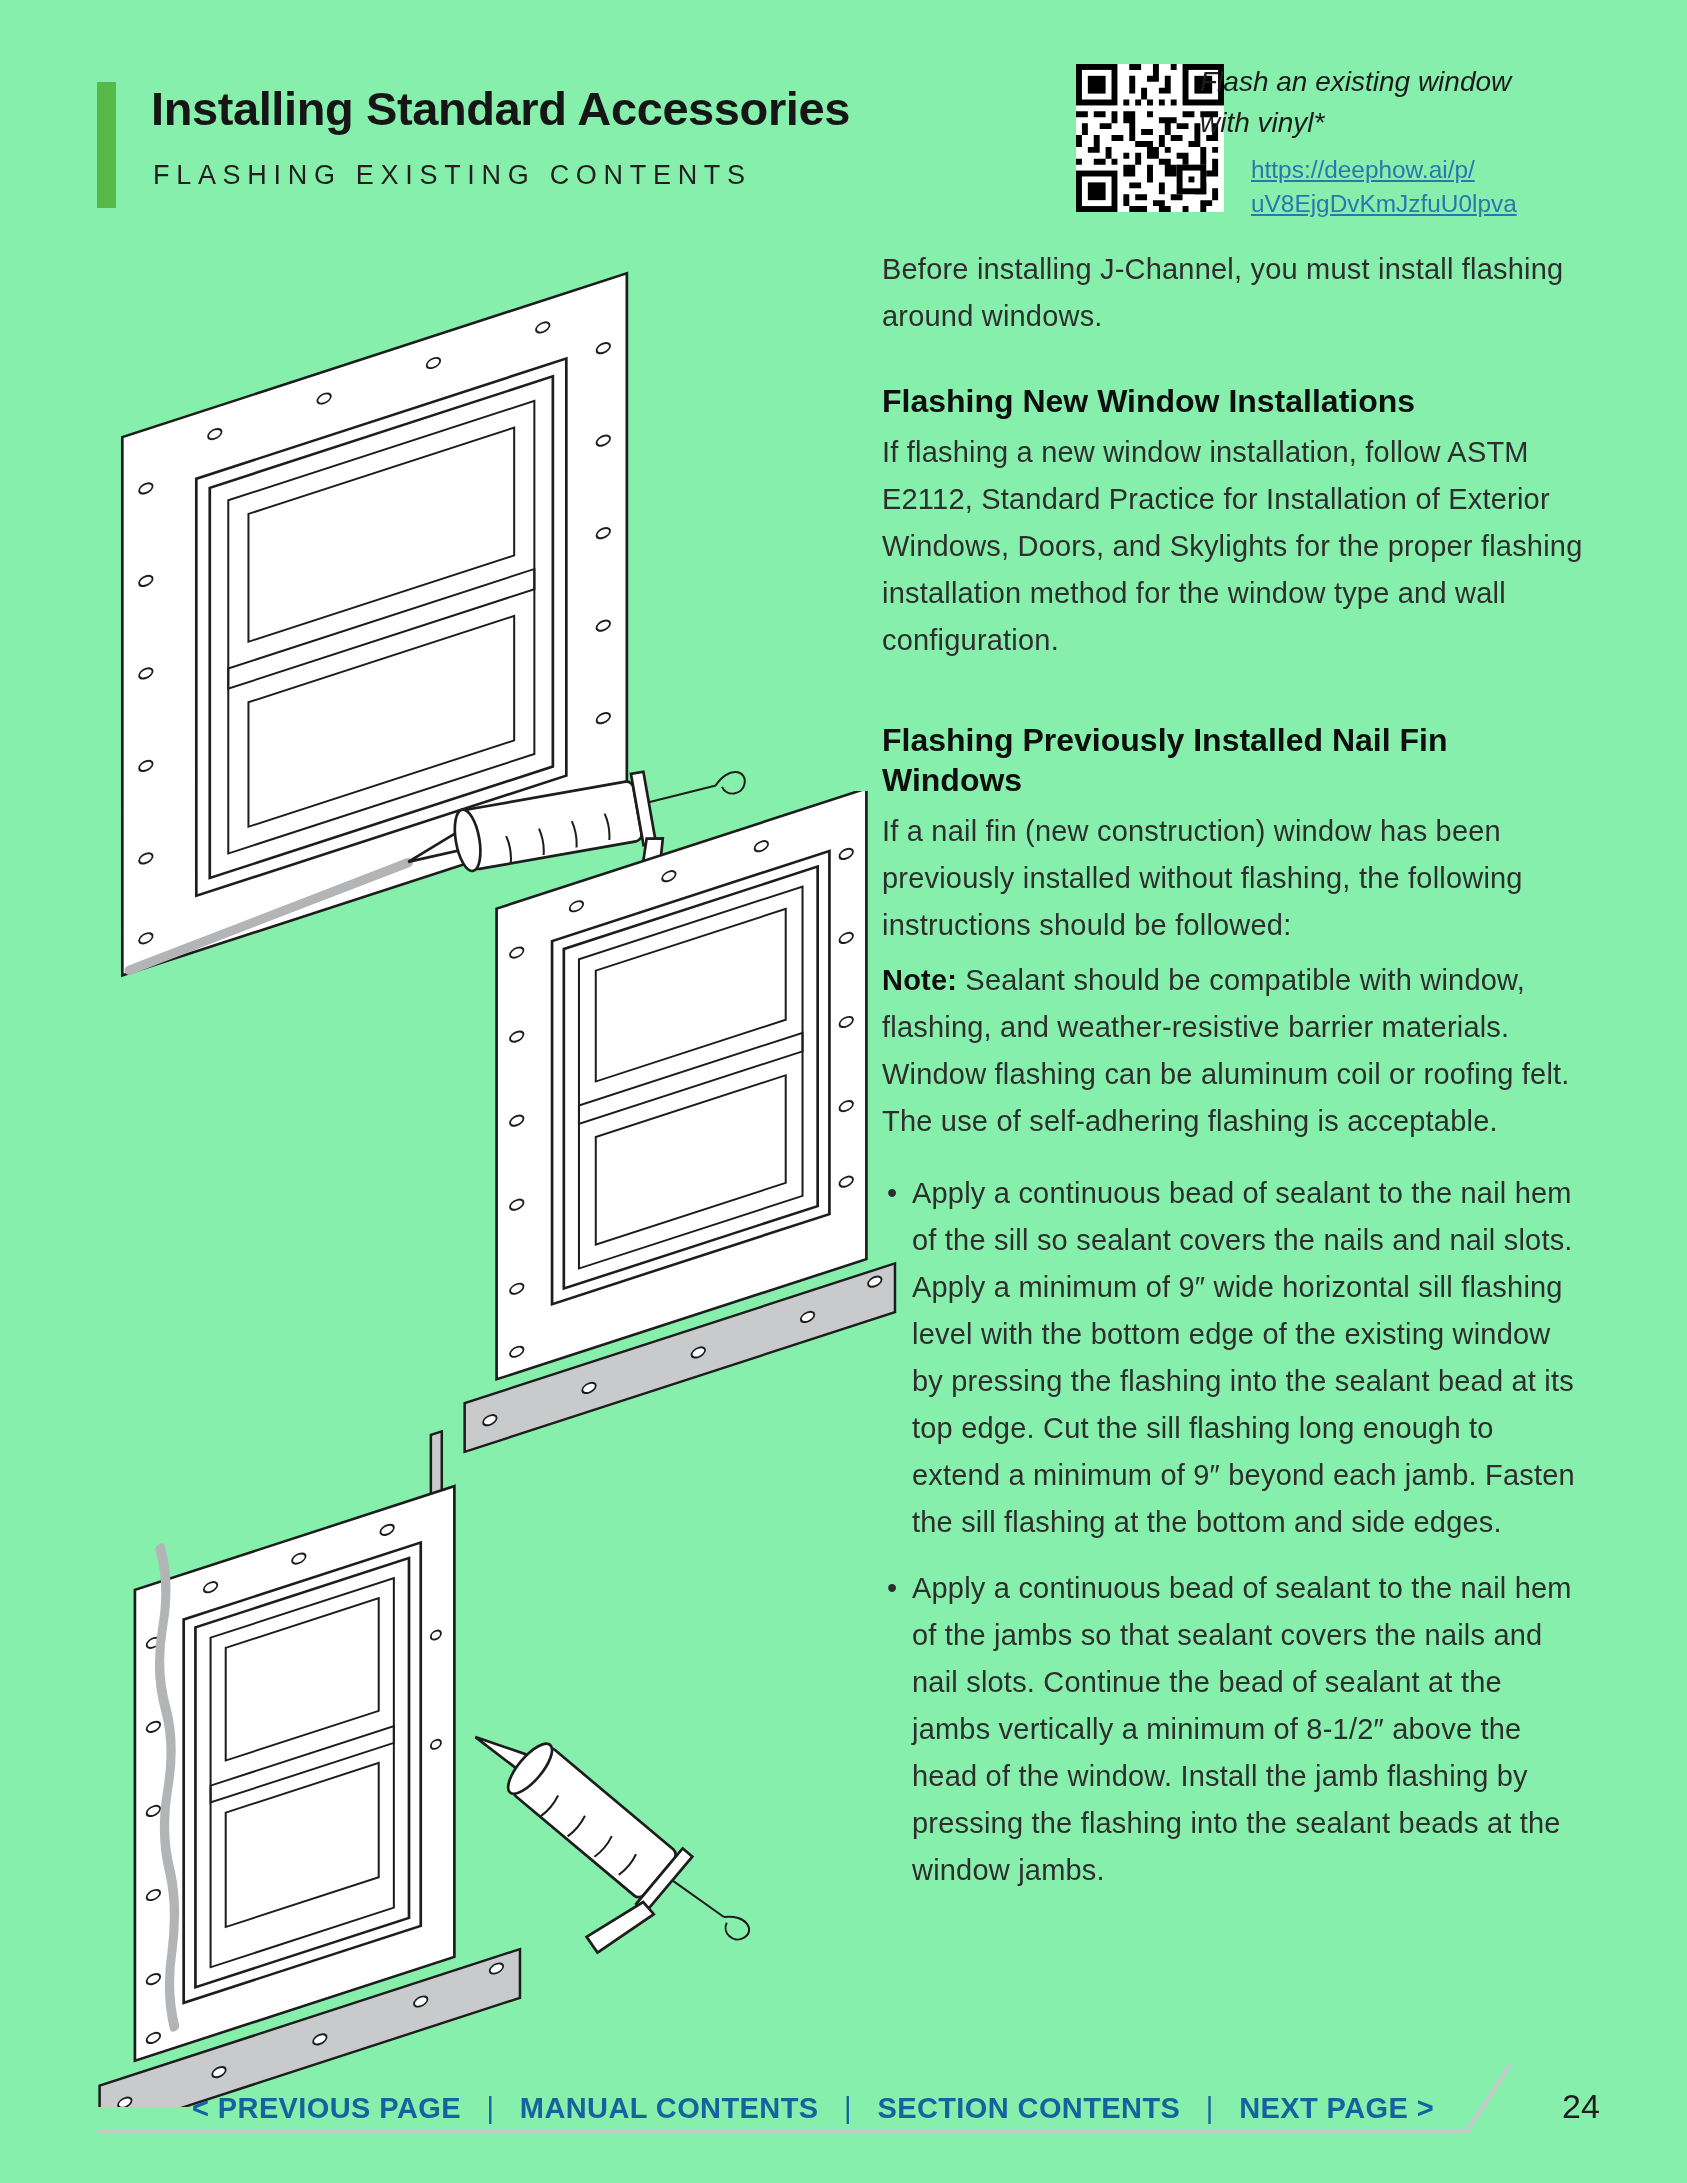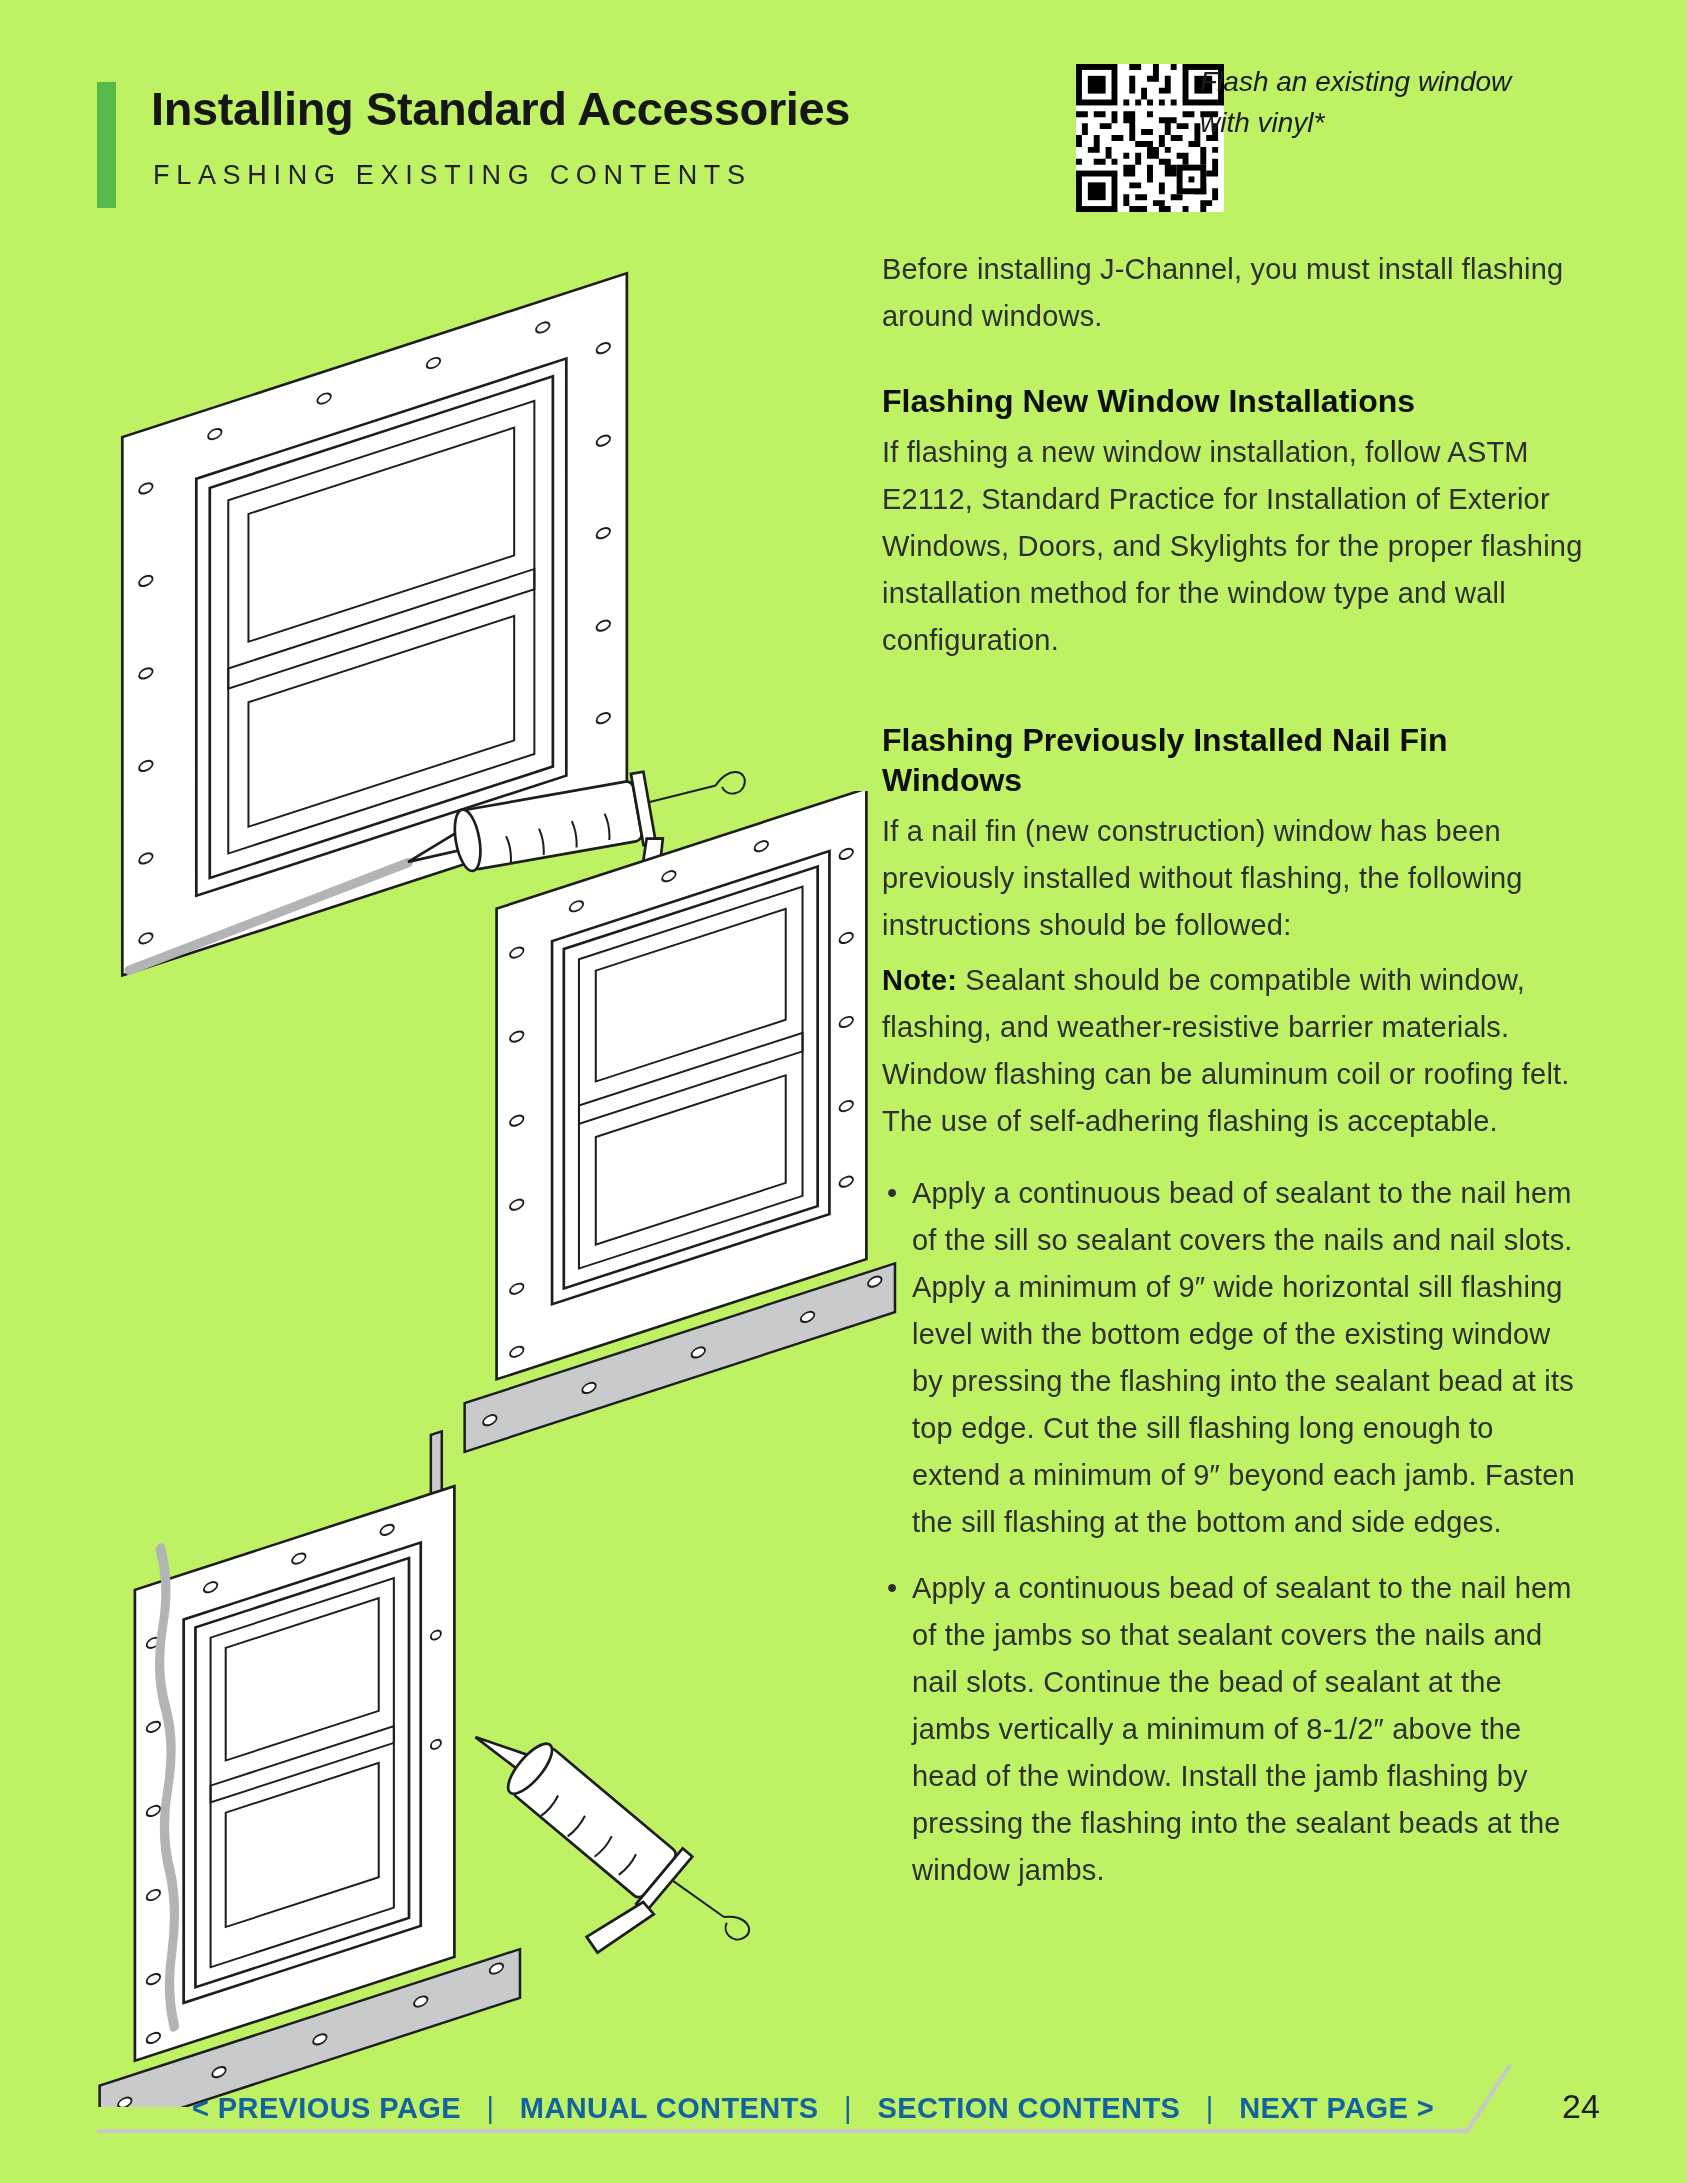--- a/index.html
+++ b/index.html
@@ -1,17 +1,17 @@
 <!DOCTYPE html>
 <html style="font-size:13.5px"><head>
 <meta charset="utf-8">
 <style>
   html,body{margin:0;padding:0;background:#e8e8e8;}
   .page{
-    position:relative;width:1687px;height:2183px;background:#bef264;
+    position:relative;width:1687px;height:2183px;background:#86efac;
     font-family:"Liberation Sans",sans-serif;color:#2e2e2e;overflow:hidden;margin:0 auto;
   }
   
   .accent-bar{position:absolute;left:97px;top:82px;width:19.3px;height:126px;background:#57B947;}
   .doc-title{position:absolute;left:151px;top:81px;font-size:47px;font-weight:700;
     letter-spacing:-0.4px;color:#161616;white-space:nowrap;}
   .doc-subtitle{position:absolute;left:153px;top:160px;font-size:27px;font-weight:400;
     letter-spacing:6.7px;color:#231F20;white-space:nowrap;}
   
   .qr-svg{position:absolute;left:1076px;top:64px;}
@@ -91,20 +91,24 @@
 
       <rect x="119" y="119" width="35" height="35"></rect>
         <rect x="126" y="126" width="21" height="21" fill="#fff"></rect>
         <rect x="133" y="133" width="7" height="7"></rect>
     </g>
   </svg>
   <div class="qr-caption">
     <div>Flash an existing window</div>
     <div>with vinyl*</div>
   </div>
+  <div class="qr-links">
+    <span class="lnk">https://deephow.ai/p/</span>
+    <span class="lnk">uV8EjgDvKmJzfuU0lpva</span>
+  </div>
 
   <svg class="illo" style="left:97px;top:269px" width="757" height="740" viewBox="0 0 900 880">
     <g transform="translate(30,200) skewY(-18)">
       <rect class="ln" x="0" y="0" width="600" height="640"></rect>
       <rect class="ln" x="88" y="78" width="440" height="496"></rect>
       <rect class="ln" x="104" y="94" width="408" height="464"></rect>
       <rect class="thin" x="126" y="116" width="364" height="420"></rect>
       <rect class="thin" x="126" y="316" width="364" height="24"></rect>
       <rect class="thin" x="150" y="140" width="316" height="152"></rect>
       <rect class="thin" x="150" y="364" width="316" height="148"></rect>

